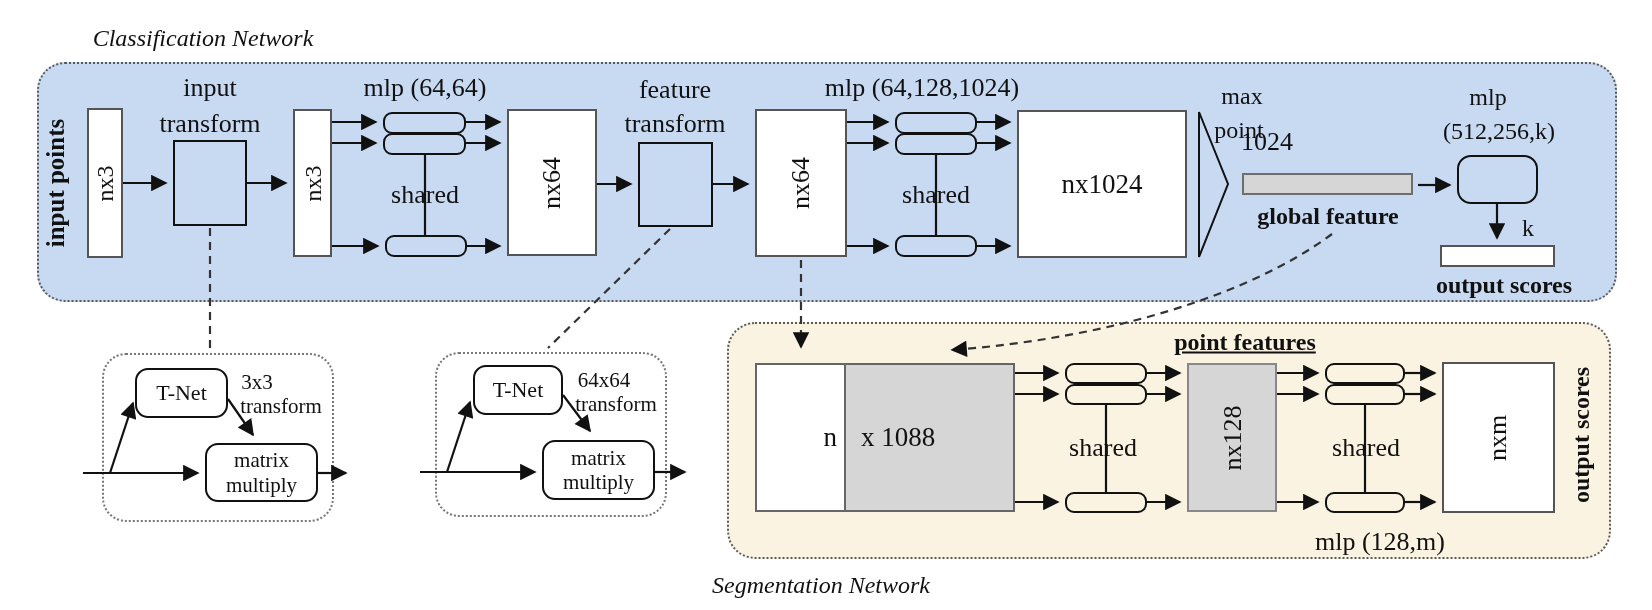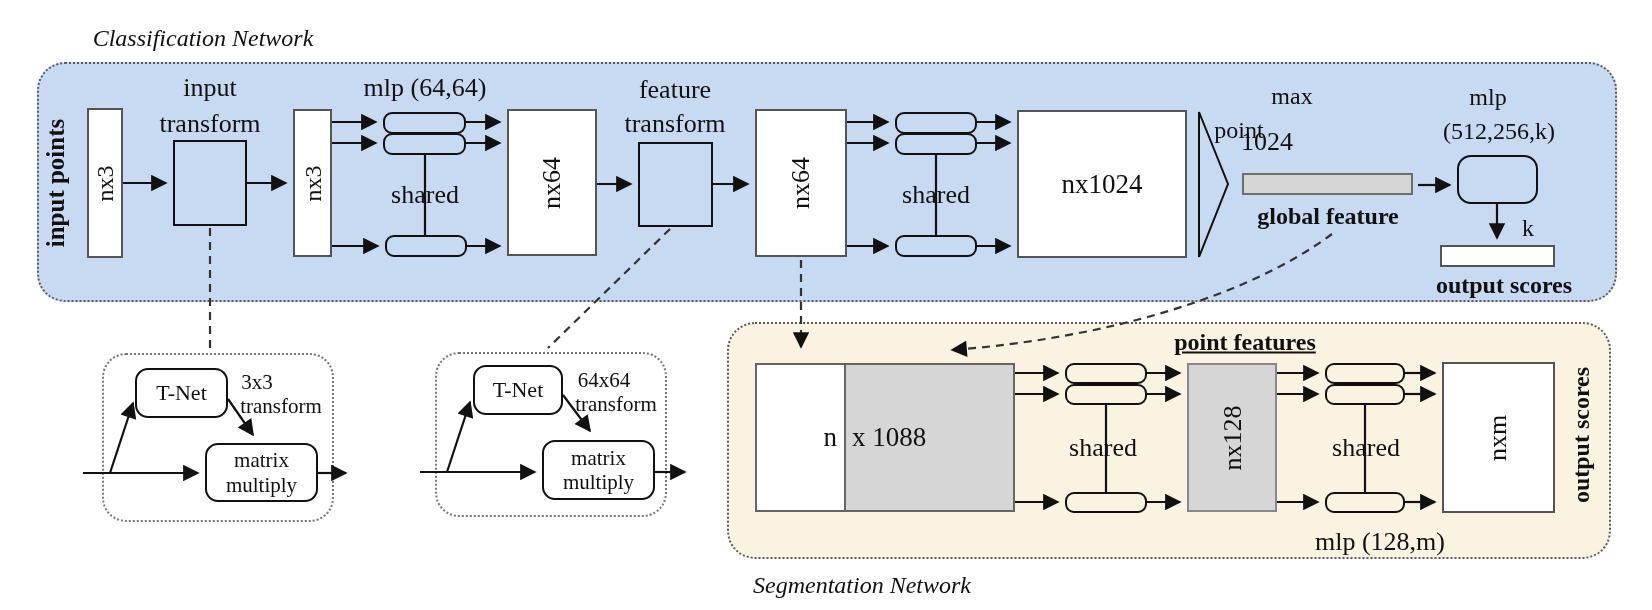--- a/index.html
+++ b/index.html
@@ -129,30 +129,31 @@
   </div>
 
   <div class="lbl f26 ctr" style="left:675px;top:90px;">feature</div>
   <div class="lbl f26 ctr" style="left:675px;top:124px;">transform</div>
   <div class="bbox" style="left:638px;top:142px;width:75px;height:85px;"></div>
 
   <div class="wbox" style="left:755px;top:109px;width:92px;height:148px;">
     <span class="rot f26">nx64</span>
   </div>
 
+  <div class="lbl f26 ctr" style="left:922px;top:88px;">mlp (64,128,1024)</div>
   <div class="rblue" style="left:895px;top:112px;width:82px;height:22px;"></div>
   <div class="rblue" style="left:895px;top:133px;width:82px;height:22px;"></div>
   <div class="rblue" style="left:895px;top:235px;width:82px;height:22px;"></div>
   <div class="lbl f26 ctr" style="left:936px;top:195px;">shared</div>
 
   <div class="wbox" style="left:1017px;top:110px;width:170px;height:148px;font-size:27px;">
     <span>nx1024</span>
   </div>
 
-  <div class="lbl f24 ctr" style="left:1292px;top:96px;">max</div>
+  <div class="lbl f24 ctr" style="left:1242px;top:96px;">max</div>
   <div class="lbl f24 ctr" style="left:1239px;top:130px;">point</div>
 
   <div class="lbl f26 ctr" style="left:1267px;top:142px;">1024</div>
   <div class="graybox" style="left:1242px;top:173px;width:171px;height:22px;"></div>
   <div class="lbl b f24 ctr" style="left:1328px;top:216px;">global feature</div>
 
   <div class="lbl f24 ctr" style="left:1488px;top:97px;">mlp</div>
   <div class="lbl f24 ctr" style="left:1499px;top:131px;">(512,256,k)</div>
   <div class="rblue" style="left:1457px;top:155px;width:81px;height:49px;border-radius:14px;"></div>
   <div class="lbl f24 ctr" style="left:1528px;top:228px;">k</div>
@@ -172,27 +173,27 @@
   <div class="tbox" style="left:473px;top:365px;width:90px;height:50px;font-size:22px;">
     <span>T-Net</span>
   </div>
   <div class="lbl ctr" style="left:604px;top:380px;font-size:21px;">64x64</div>
   <div class="lbl ctr" style="left:616px;top:404px;font-size:21px;">transform</div>
   <div class="tbox" style="left:542px;top:440px;width:113px;height:60px;font-size:21px;line-height:1.15;">
     <span>matrix</span>
     <span>multiply</span>
   </div>
 
-  <div class="lbl i f28 ctr" style="left:862px;top:585px;">Segmentation Network</div>
+  <div class="lbl i f28 ctr" style="left:821px;top:585px;">Segmentation Network</div>
 
   <div class="lbl b f24 ctr" style="left:1245px;top:342px;text-decoration:underline;">point features</div>
 
   <div class="abs" style="left:755px;top:363px;width:260px;height:149px;border:2px solid #666;box-sizing:border-box;display:flex;">
     <div style="width:89px;background:#fff;border-right:2px solid #666;display:flex;align-items:center;justify-content:flex-end;padding-right:7px;box-sizing:border-box;font-size:27px;">n</div>
-    <div style="flex:1;background:#d6d6d6;display:flex;align-items:center;padding-left:6px;font-size:27px;">x 1088</div>
+    <div style="flex:1;background:#d6d6d6;display:flex;align-items:center;padding-left:15px;font-size:27px;">x 1088</div>
   </div>
 
   <div class="rcream" style="left:1065px;top:363px;width:82px;height:21px;"></div>
   <div class="rcream" style="left:1065px;top:384px;width:82px;height:21px;"></div>
   <div class="rcream" style="left:1065px;top:492px;width:82px;height:21px;"></div>
   <div class="lbl f26 ctr" style="left:1103px;top:448px;">shared</div>
 
   <div class="graybox" style="left:1187px;top:363px;width:90px;height:149px;border-color:#888;">
     <span class="rot f26">nx128</span>
   </div>

